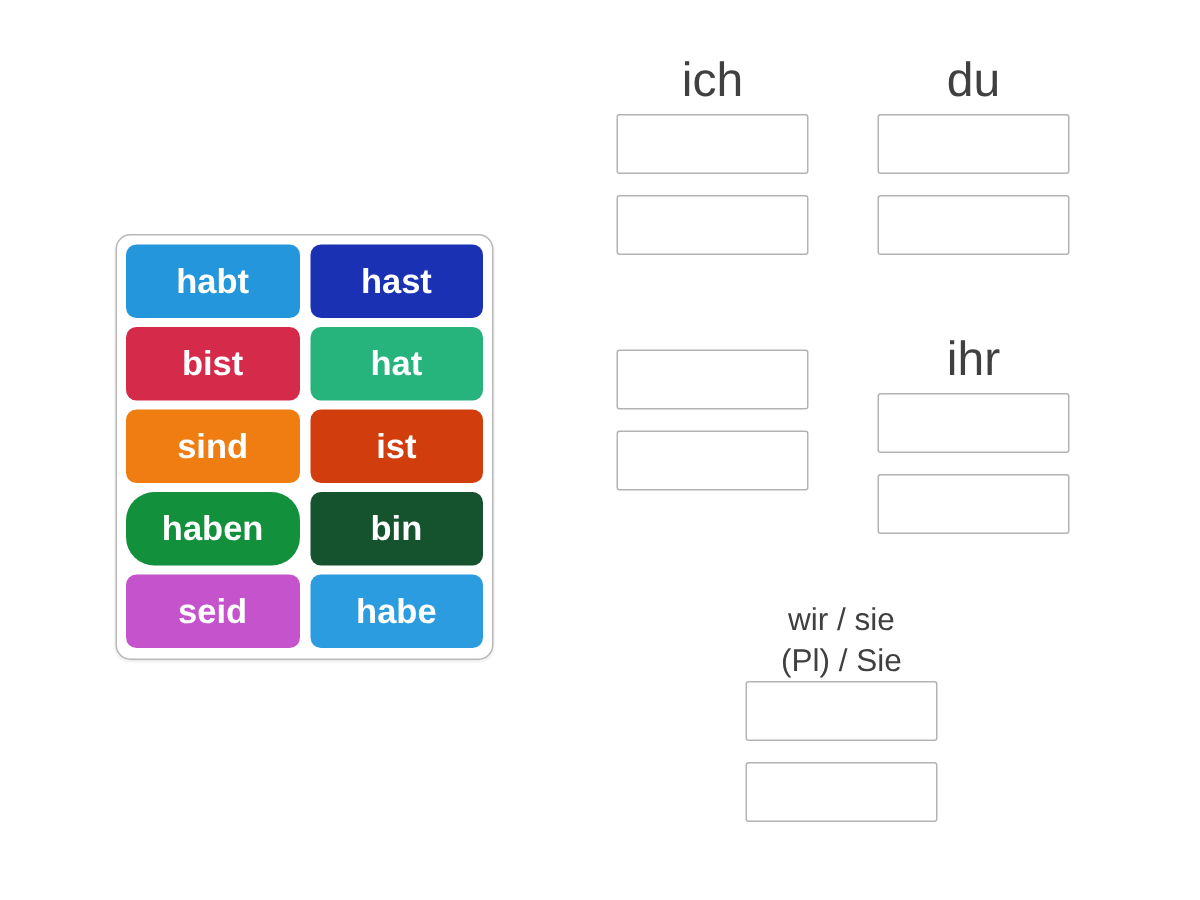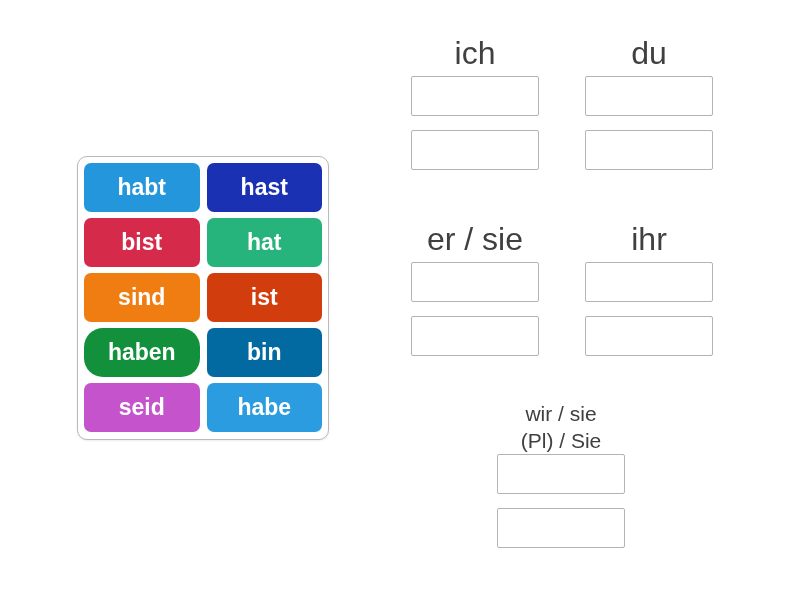--- a/index.html
+++ b/index.html
@@ -93,39 +93,38 @@
 <div class="stage">
 
   <div class="tile-panel">
     <div class="tile" style="background: rgb(36, 150, 220);">habt</div>
     <div class="tile" style="background: rgb(27, 49, 180);">hast</div>
     <div class="tile" style="background: rgb(214, 42, 75);">bist</div>
     <div class="tile" style="background: rgb(39, 180, 124);">hat</div>
     <div class="tile" style="background: rgb(240, 125, 18);">sind</div>
     <div class="tile" style="background: rgb(210, 61, 13);">ist</div>
     <div class="tile" style="background: rgb(18, 144, 60); border-radius: 19px;">haben</div>
-    <div class="tile" style="background: #0369a1;">bin</div>
+    <div class="tile" style="background: #14532d;">bin</div>
     <div class="tile" style="background: rgb(197, 83, 204);">seid</div>
     <div class="tile" style="background: rgb(42, 156, 223);">habe</div>
   </div>
 
   <div class="group group-ich">
     <div class="group-header">ich</div>
     <div class="slot"></div>
     <div class="slot"></div>
   </div>
 
   <div class="group group-du">
     <div class="group-header">du</div>
     <div class="slot"></div>
     <div class="slot"></div>
   </div>
 
   <div class="group group-ersie">
-    <div class="group-header">er / sie</div>
     <div class="slot"></div>
     <div class="slot"></div>
   </div>
 
   <div class="group group-ihr">
     <div class="group-header">ihr</div>
     <div class="slot"></div>
     <div class="slot"></div>
   </div>
 

